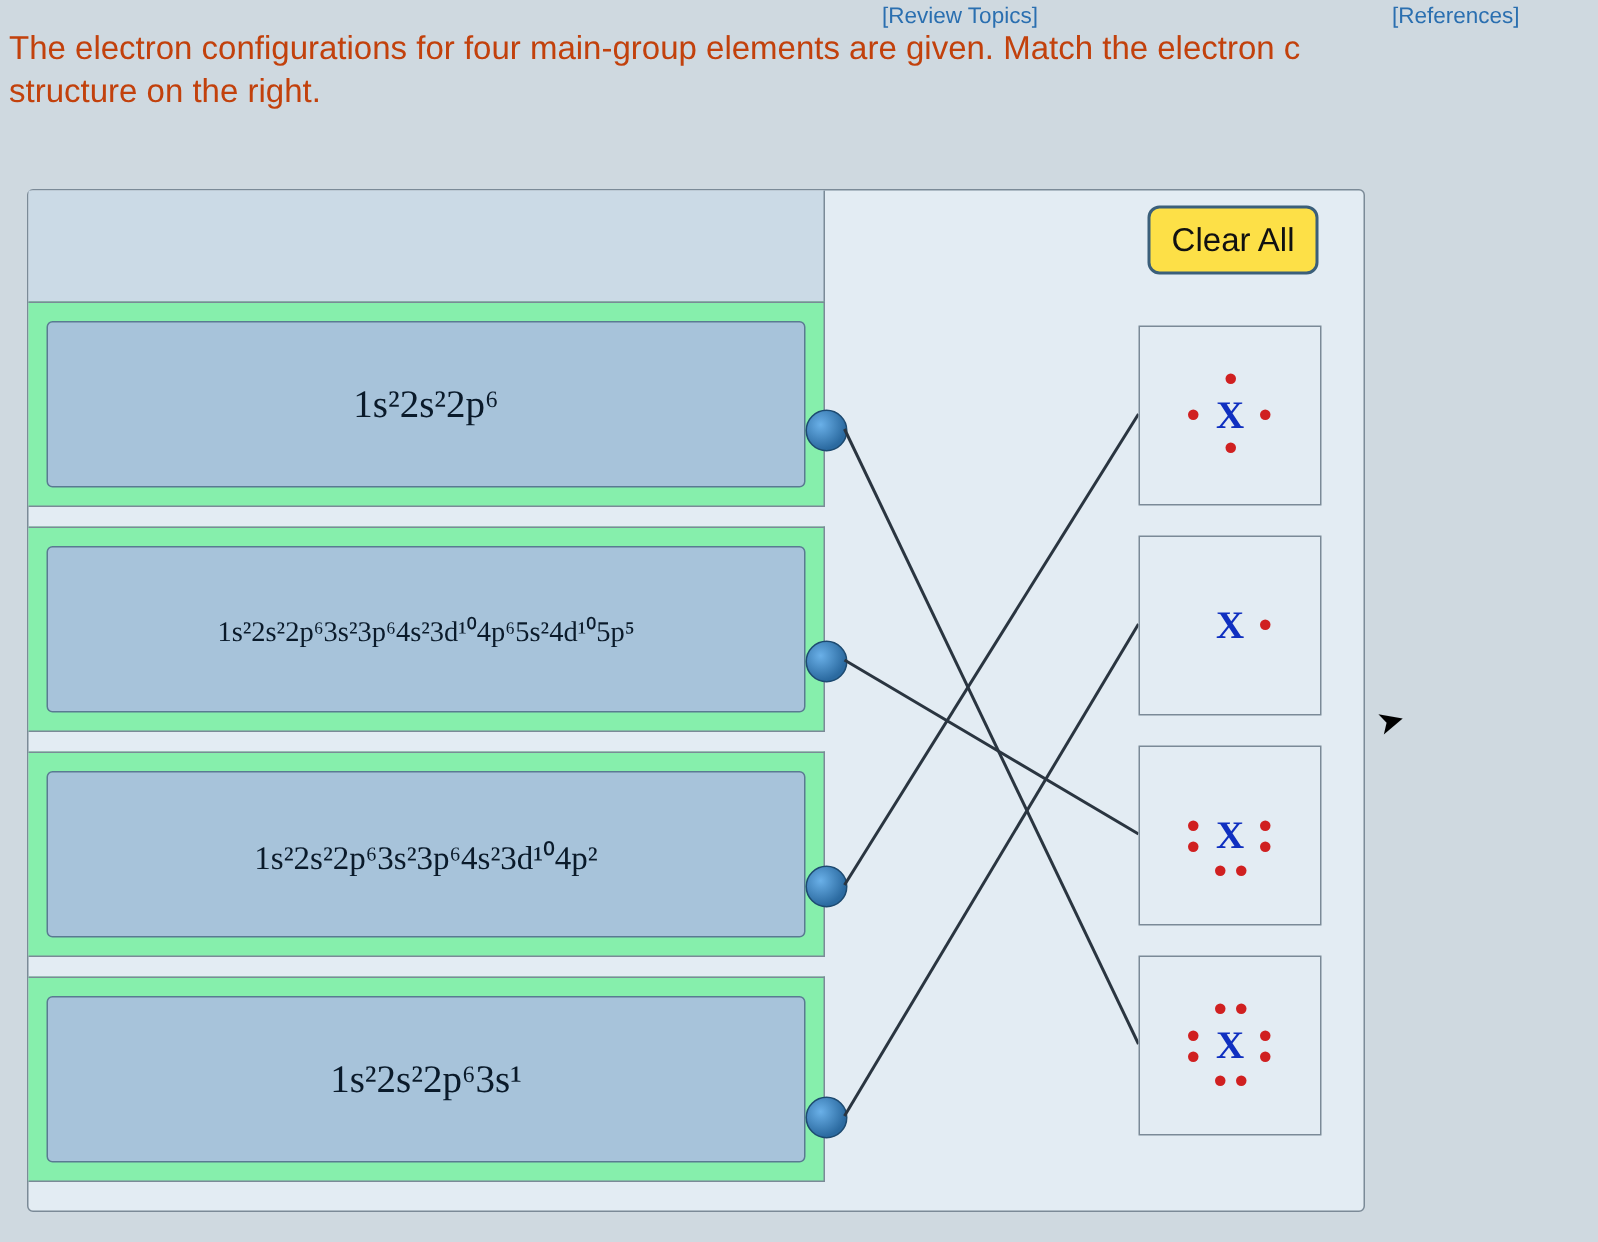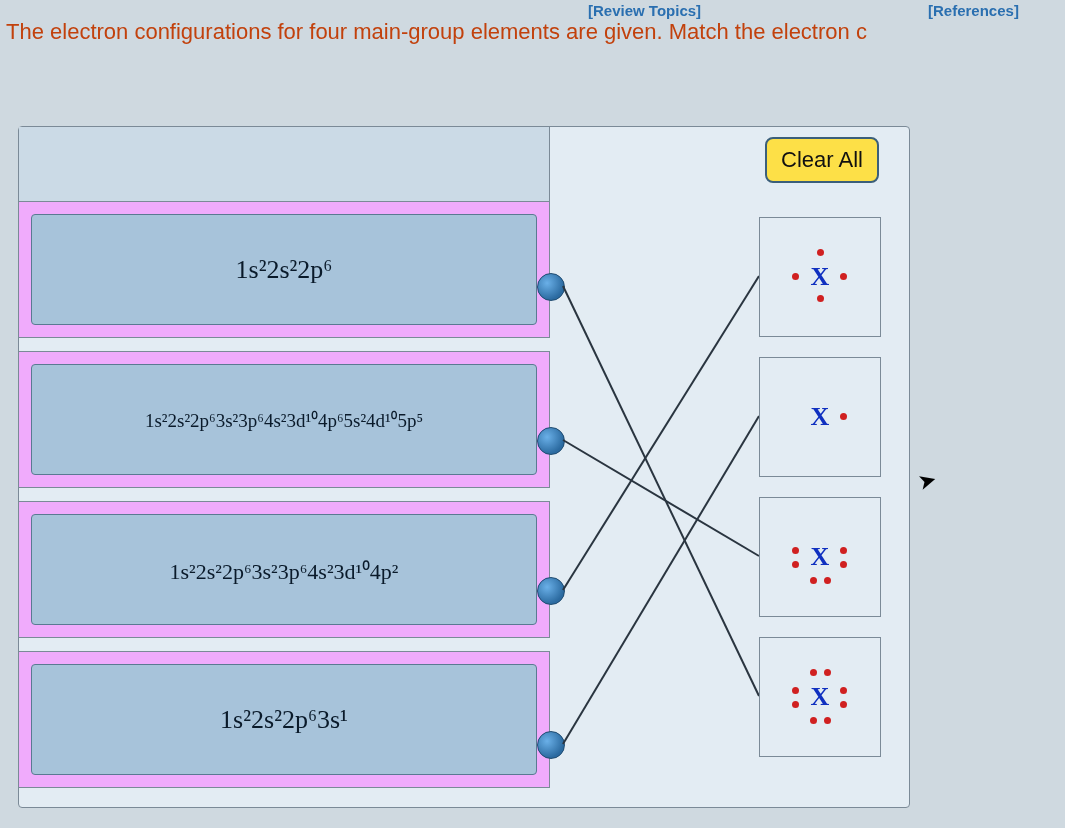--- a/index.html
+++ b/index.html
@@ -1,33 +1,33 @@
 <!DOCTYPE html>
 <html><head>
 <meta charset="utf-8">
 <style>
   html,body{margin:0;padding:0;width:1065px;height:828px;overflow:hidden;
     font-family:Arial,Helvetica,sans-serif;background:#cfd9e0;}
   .top-links{position:absolute;top:2px;left:0;right:0;height:16px;}
-  .top-link{color:#2a6fb0;font-weight:bold;font-size:15px;position:absolute;}
+  .top-link{color:#2a6fb0;font-weight:normal;font-size:15px;position:absolute;}
   .review{left:588px;}
   .refs{left:900px;padding-left:28px;}
   .prompt{position:absolute;top:18px;left:6px;right:0;font-size:22px;
     color:#c2410c;line-height:1.3;}
   .work-area{position:absolute;top:126px;left:18px;width:890px;height:680px;
     background:#e3ecf3;border:1px solid #7b8a97;border-radius:4px;}
   .left-header{position:absolute;top:0;left:0;width:530px;height:74px;
     border-right:1px solid #7b8a97;border-bottom:1px solid #7b8a97;
     background:#cbdae6;}
   .clear-wrap{position:absolute;top:10px;right:30px;}
   .clear-btn{background:#fde047;border:2px solid #3b5f7a;border-radius:8px;
     padding:8px 14px;font-size:22px;color:#111;font-family:inherit;cursor:pointer;}
   .left-cell{position:absolute;left:0;width:530px;height:135px;
     border-top:1px solid #7b8a97;border-bottom:1px solid #7b8a97;
-    border-right:1px solid #7b8a97;background:#f0abfc;
+    border-right:1px solid #7b8a97;background:#86efac;
     display:flex;align-items:center;justify-content:center;}
   .r1{top:74px;} .r2{top:224px;} .r3{top:374px;} .r4{top:524px;}
   .config-box{position:absolute;left:12px;top:12px;right:12px;bottom:12px;
     background:#a7c3da;border:1px solid #5a7a92;border-radius:4px;
     display:flex;align-items:center;justify-content:center;
     color:#0a1a2a;font-family:Georgia,'Times New Roman',serif;}
   .cfg1{font-size:26px;} .cfg2{font-size:19px;}
   .cfg3{font-size:22px;} .cfg4{font-size:26px;}
   .knob{position:absolute;width:26px;height:26px;border-radius:50%;
     background:radial-gradient(circle at 35% 35%,#6ab0e8,#2b6aa0 70%);
@@ -51,20 +51,21 @@
 </head>
 <body>
 
 <div class="top-links">
   <span class="top-link review">[Review Topics]</span>
   <span class="top-link refs">[References]</span>
 </div>
 
 <div class="prompt">
   <span>The electron configurations for four main-group elements are given. Match the electron c</span><br>
+  <span>structure on the right.</span>
 </div>
 
 <div class="work-area">
 
   <div class="left-header"></div>
 
   <div class="clear-wrap">
     <button class="clear-btn">Clear All</button>
   </div>
 

